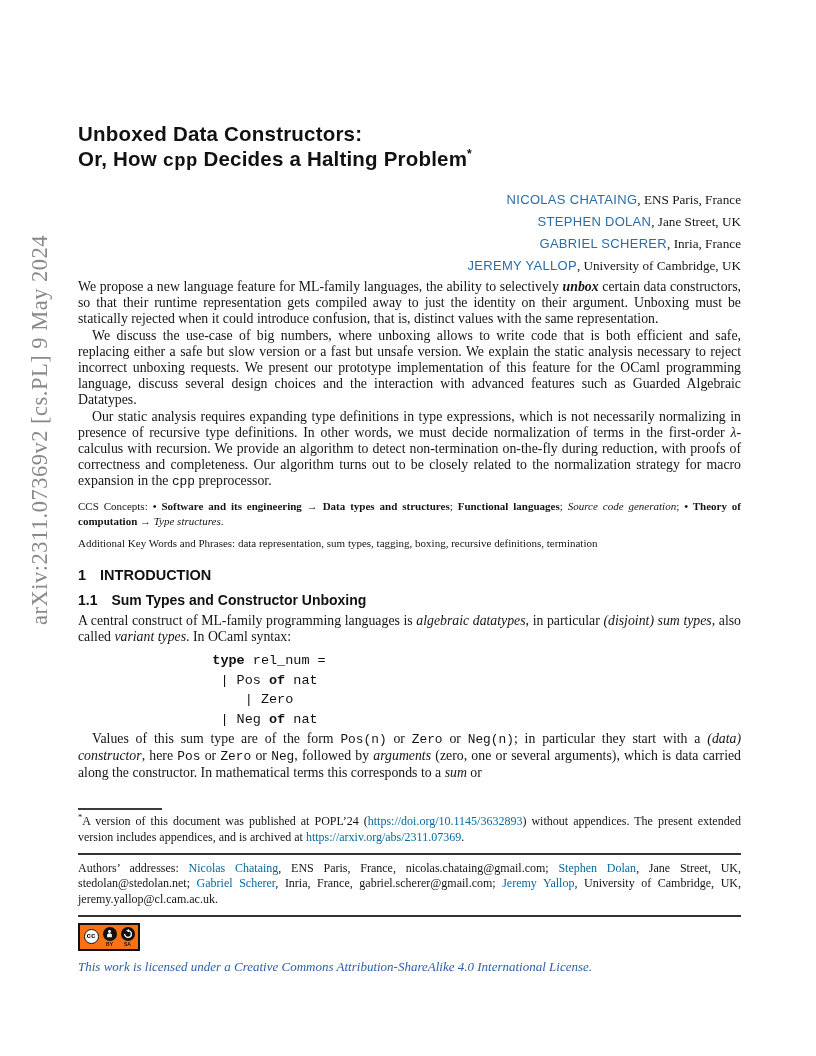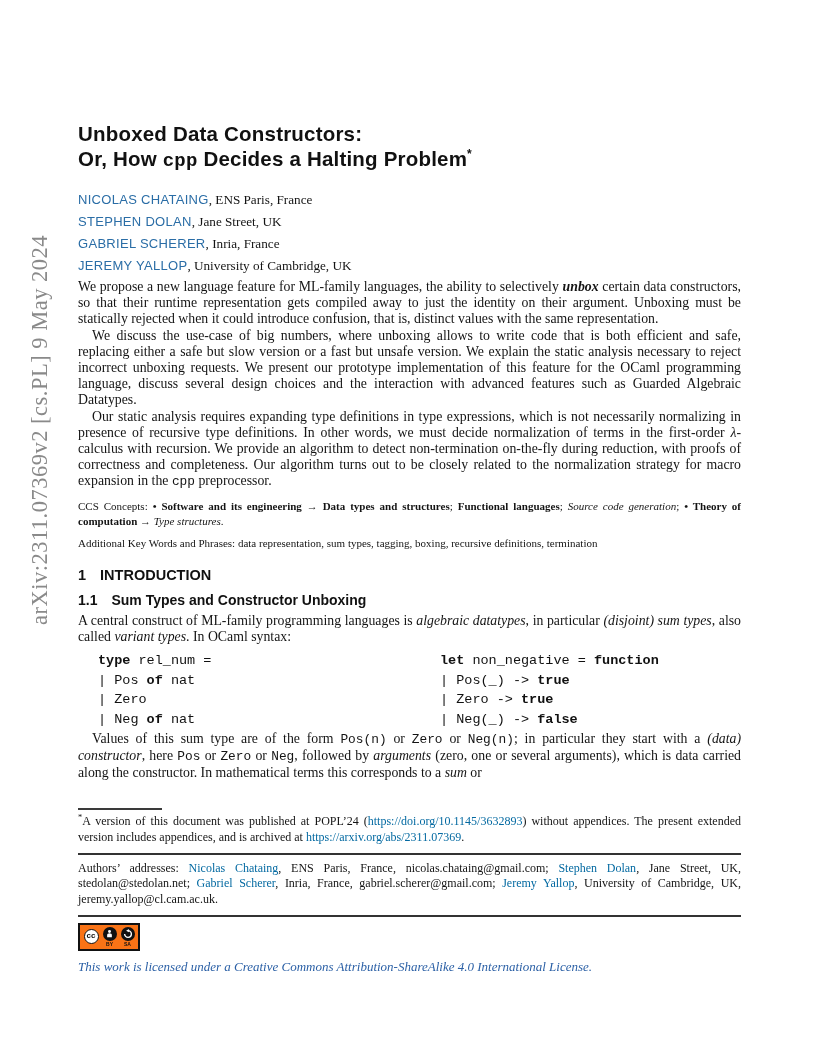--- a/index.html
+++ b/index.html
@@ -7,35 +7,35 @@
         font-family:"Liberation Serif",serif;color:#141414;}
   .arxiv-strip{position:absolute;left:-238px;top:415px;width:560px;height:30px;
         transform:rotate(-90deg);text-align:center;
         font-family:"Liberation Serif",serif;font-size:22.5px;color:#8a8a8a;letter-spacing:0.5px;white-space:nowrap;}
   .content{position:absolute;left:78px;top:121px;width:663px;}
   h1{margin:0 0 14px 0;font-family:"Liberation Sans",sans-serif;font-weight:bold;
      font-size:20.5px;line-height:25px;color:#111;letter-spacing:0.2px;}
   h1 .ttmono{font-family:"Liberation Mono",monospace;font-size:19px;}
   h1 sup{font-size:12px;vertical-align:super;line-height:0;}
   .authors{margin:0 0 3px 0;}
-  .author-line{line-height:21px;white-space:nowrap;}
+  .author-line{line-height:21px;white-space:nowrap;text-align:right;}
   .aname{font-family:"Liberation Sans",sans-serif;font-size:13px;color:#2a6da6;letter-spacing:0.3px;}
   .aaff{font-family:"Liberation Serif",serif;font-size:13.2px;color:#141414;}
   p{margin:0;}
   .body{font-size:13.8px;line-height:16.2px;text-align:justify;}
   .ind{text-indent:14px;}
   .meta{font-size:11px;line-height:15px;text-align:justify;}
   .ccs{margin-top:8px;}
   .kw{margin-top:7px;}
   h2{margin:17px 0 0 0;font-family:"Liberation Sans",sans-serif;font-size:14.5px;line-height:15px;color:#111;}
   h3{margin:9px 0 4px 0;font-family:"Liberation Sans",sans-serif;font-size:14px;line-height:17px;color:#111;}
   .secnum{margin-right:14px;}
   .code-cols{display:flex;margin:6px 0 1px 20px;font-family:"Liberation Mono",monospace;
              font-size:13.5px;line-height:19.7px;color:#111;}
-  .code-col.left{width:342px;flex:none;}
+  .code-col.left{width:342px;flex:none;text-align:center;}
   .code-col.right{flex:1;}
   .code-line{white-space:pre;}
   
   .i{font-style:italic;}
   .b{font-weight:bold;}
   .bi{font-weight:bold;font-style:italic;}
   .m{font-family:"Liberation Mono",monospace;font-size:0.93em;}
   .lk{color:#0369a1;}
   .sup{vertical-align:super;font-size:0.7em;line-height:0;}
   
@@ -98,26 +98,20 @@
 
     <p class="body"><span>A central construct of ML-family programming languages is </span><span class="i">algebraic datatypes</span><span>, in particular </span><span class="i">(disjoint) sum types</span><span>, also called </span><span class="i">variant types</span><span>. In OCaml syntax:</span></p>
 
     <div class="code-cols">
       <div class="code-col left">
         <div class="code-line"><span class="b">type</span><span> rel_num =</span></div>
         <div class="code-line"><span>| Pos </span><span class="b">of</span><span> nat</span></div>
         <div class="code-line"><span>| Zero</span></div>
         <div class="code-line"><span>| Neg </span><span class="b">of</span><span> nat</span></div>
       </div>
-      <div class="code-col right">
-        <div class="code-line"><span class="b">let</span><span> non_negative = </span><span class="b">function</span></div>
-        <div class="code-line"><span>| Pos(_) -&gt; </span><span class="b">true</span></div>
-        <div class="code-line"><span>| Zero -&gt; </span><span class="b">true</span></div>
-        <div class="code-line"><span>| Neg(_) -&gt; </span><span class="b">false</span></div>
-      </div>
     </div>
 
     <p class="body ind"><span>Values of this sum type are of the form </span><span class="m">Pos(n)</span><span> or </span><span class="m">Zero</span><span> or </span><span class="m">Neg(n)</span><span>; in particular they start with a </span><span class="i">(data) constructor</span><span>, here </span><span class="m">Pos</span><span> or </span><span class="m">Zero</span><span> or </span><span class="m">Neg</span><span>, followed by </span><span class="i">arguments</span><span> (zero, one or several arguments), which is data carried along the constructor. In mathematical terms this corresponds to a </span><span class="i">sum</span><span> or</span></p>
   </div>
 
   <div class="footer">
     <div class="fn-rule"></div>
     <p class="fnote"><span class="sup">*</span><span>A version of this document was published at POPL’24 (</span><span class="lk">https://doi.org/10.1145/3632893</span><span>) without appendices. The present extended version includes appendices, and is archived at </span><span class="lk">https://arxiv.org/abs/2311.07369</span><span>.</span></p>
     <div class="full-rule"></div>
     <p class="fnote"><span>Authors’ addresses: </span><span class="lk">Nicolas Chataing</span><span>, ENS Paris, France, nicolas.chataing@gmail.com; </span><span class="lk">Stephen Dolan</span><span>, Jane Street, UK, stedolan@stedolan.net; </span><span class="lk">Gabriel Scherer</span><span>, Inria, France, gabriel.scherer@gmail.com; </span><span class="lk">Jeremy Yallop</span><span>, University of Cambridge, UK, jeremy.yallop@cl.cam.ac.uk.</span></p>

